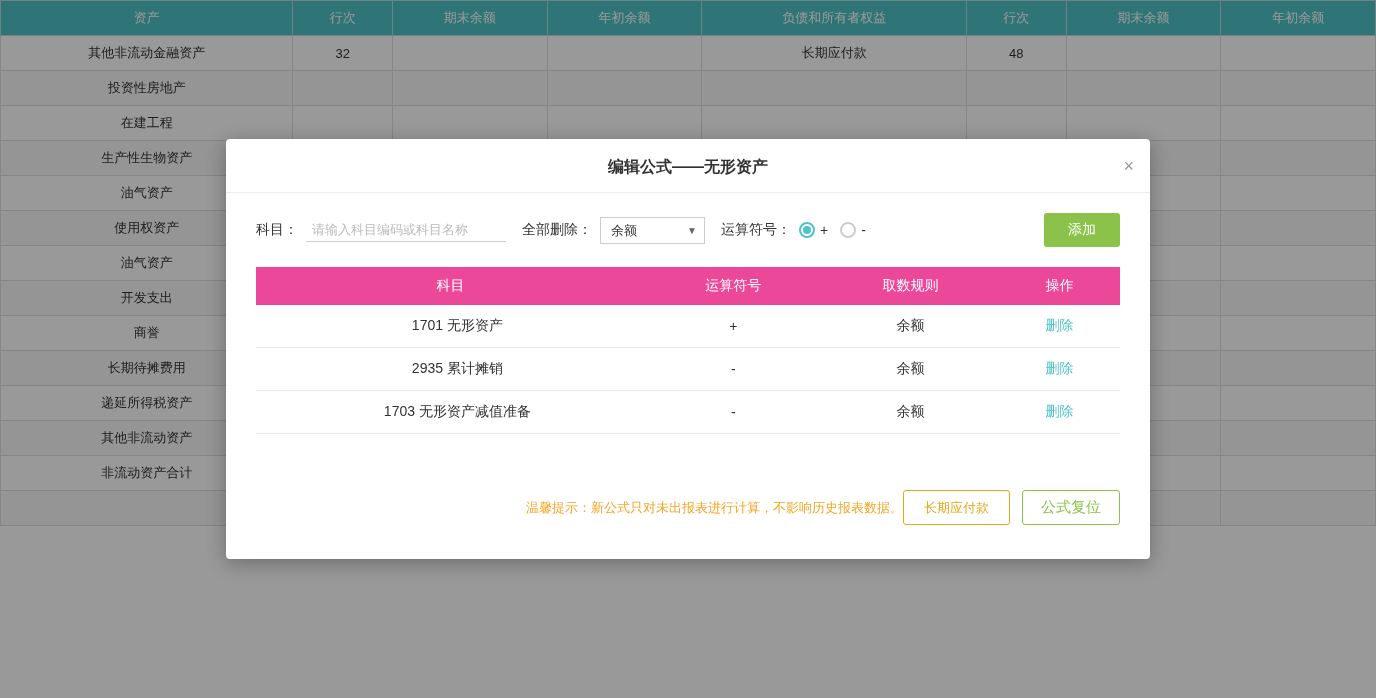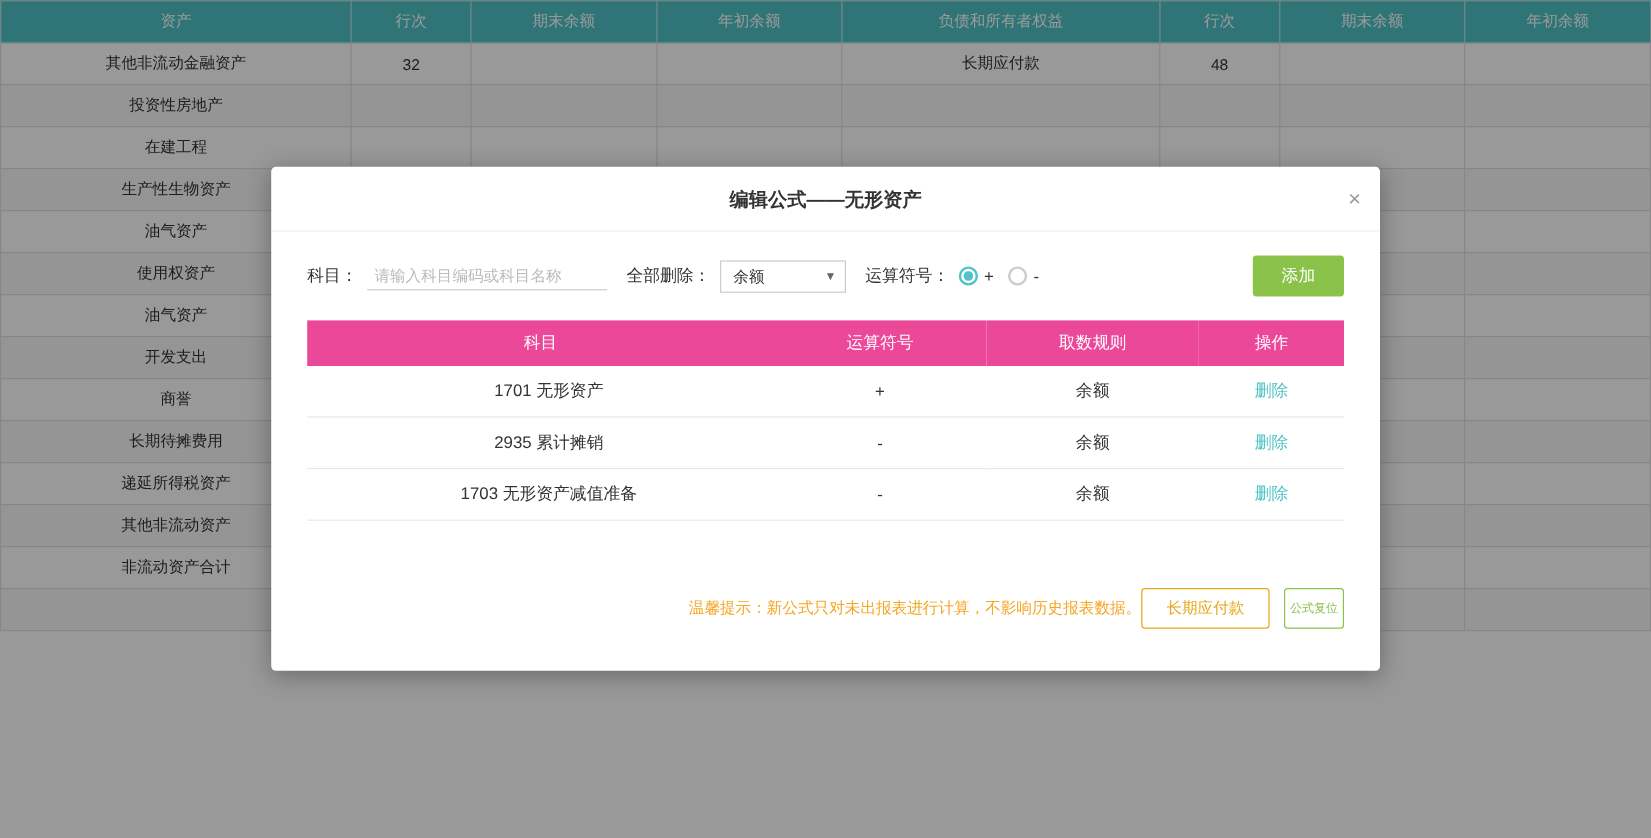--- a/index.html
+++ b/index.html
@@ -283,22 +283,22 @@
       padding: 7px 20px;
       font-size: 13px;
       border-radius: 3px;
       cursor: pointer;
     }
 
     .btn-outline-green {
       border: 1px solid #8bc34a;
       background: #fff;
       color: #8bc34a;
-      padding: 7px 4px;
-      font-size: 10px;
+      padding: 7px 18px;
+      font-size: 15px;
       border-radius: 3px;
       cursor: pointer;
     }
   </style>
 </head>
 <body>
 
 <div class="bg-table-wrapper">
   <table class="bg-table">
     <thead>

